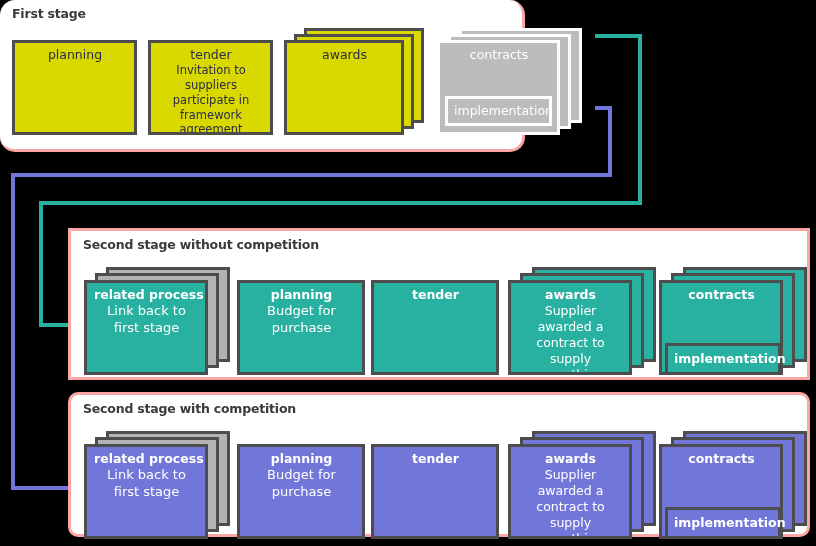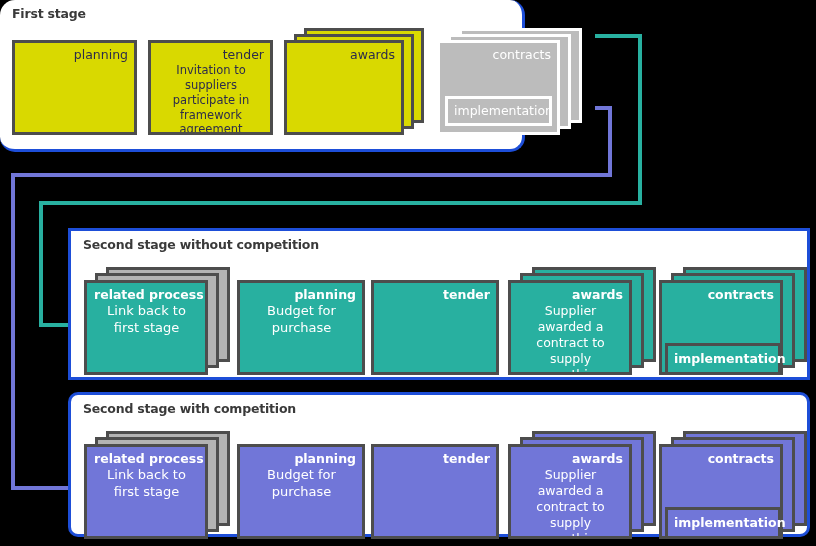--- a/index.html
+++ b/index.html
@@ -30,21 +30,21 @@
     width: 816px;
     height: 546px;
     pointer-events: none;
     z-index: 5;
   }
 
   
   .stage {
     position: absolute;
     background: #ffffff;
-    border: 3px solid #1d4ed8;
+    border: 3px solid #fca5a5;
     box-sizing: border-box;
     z-index: 10;
   }
   .stage-title {
     position: absolute;
     left: 12px;
     top: 6px;
     font-size: 12.5px;
     font-weight: bold;
     color: #3a3a3a;
@@ -93,21 +93,21 @@
     border: 3px solid #4d4d4d;
   }
   .ghost.white-edge { border-color: #ffffff; }
 
   .card-label {
     display: block;
     font-family: "DejaVu Sans", "Liberation Sans", sans-serif;
     font-size: 12.5px;
     font-weight: normal;
     line-height: 1.15;
-    text-align: right;
+    text-align: center;
     white-space: nowrap;
   }
   .card-label.bold { font-weight: bold; }
   .card-desc {
     display: block;
     margin-top: 1px;
     font-family: "DejaVu Sans", "Liberation Sans", sans-serif;
     font-size: 11.5px;
     line-height: 1.28;
     text-align: center;

